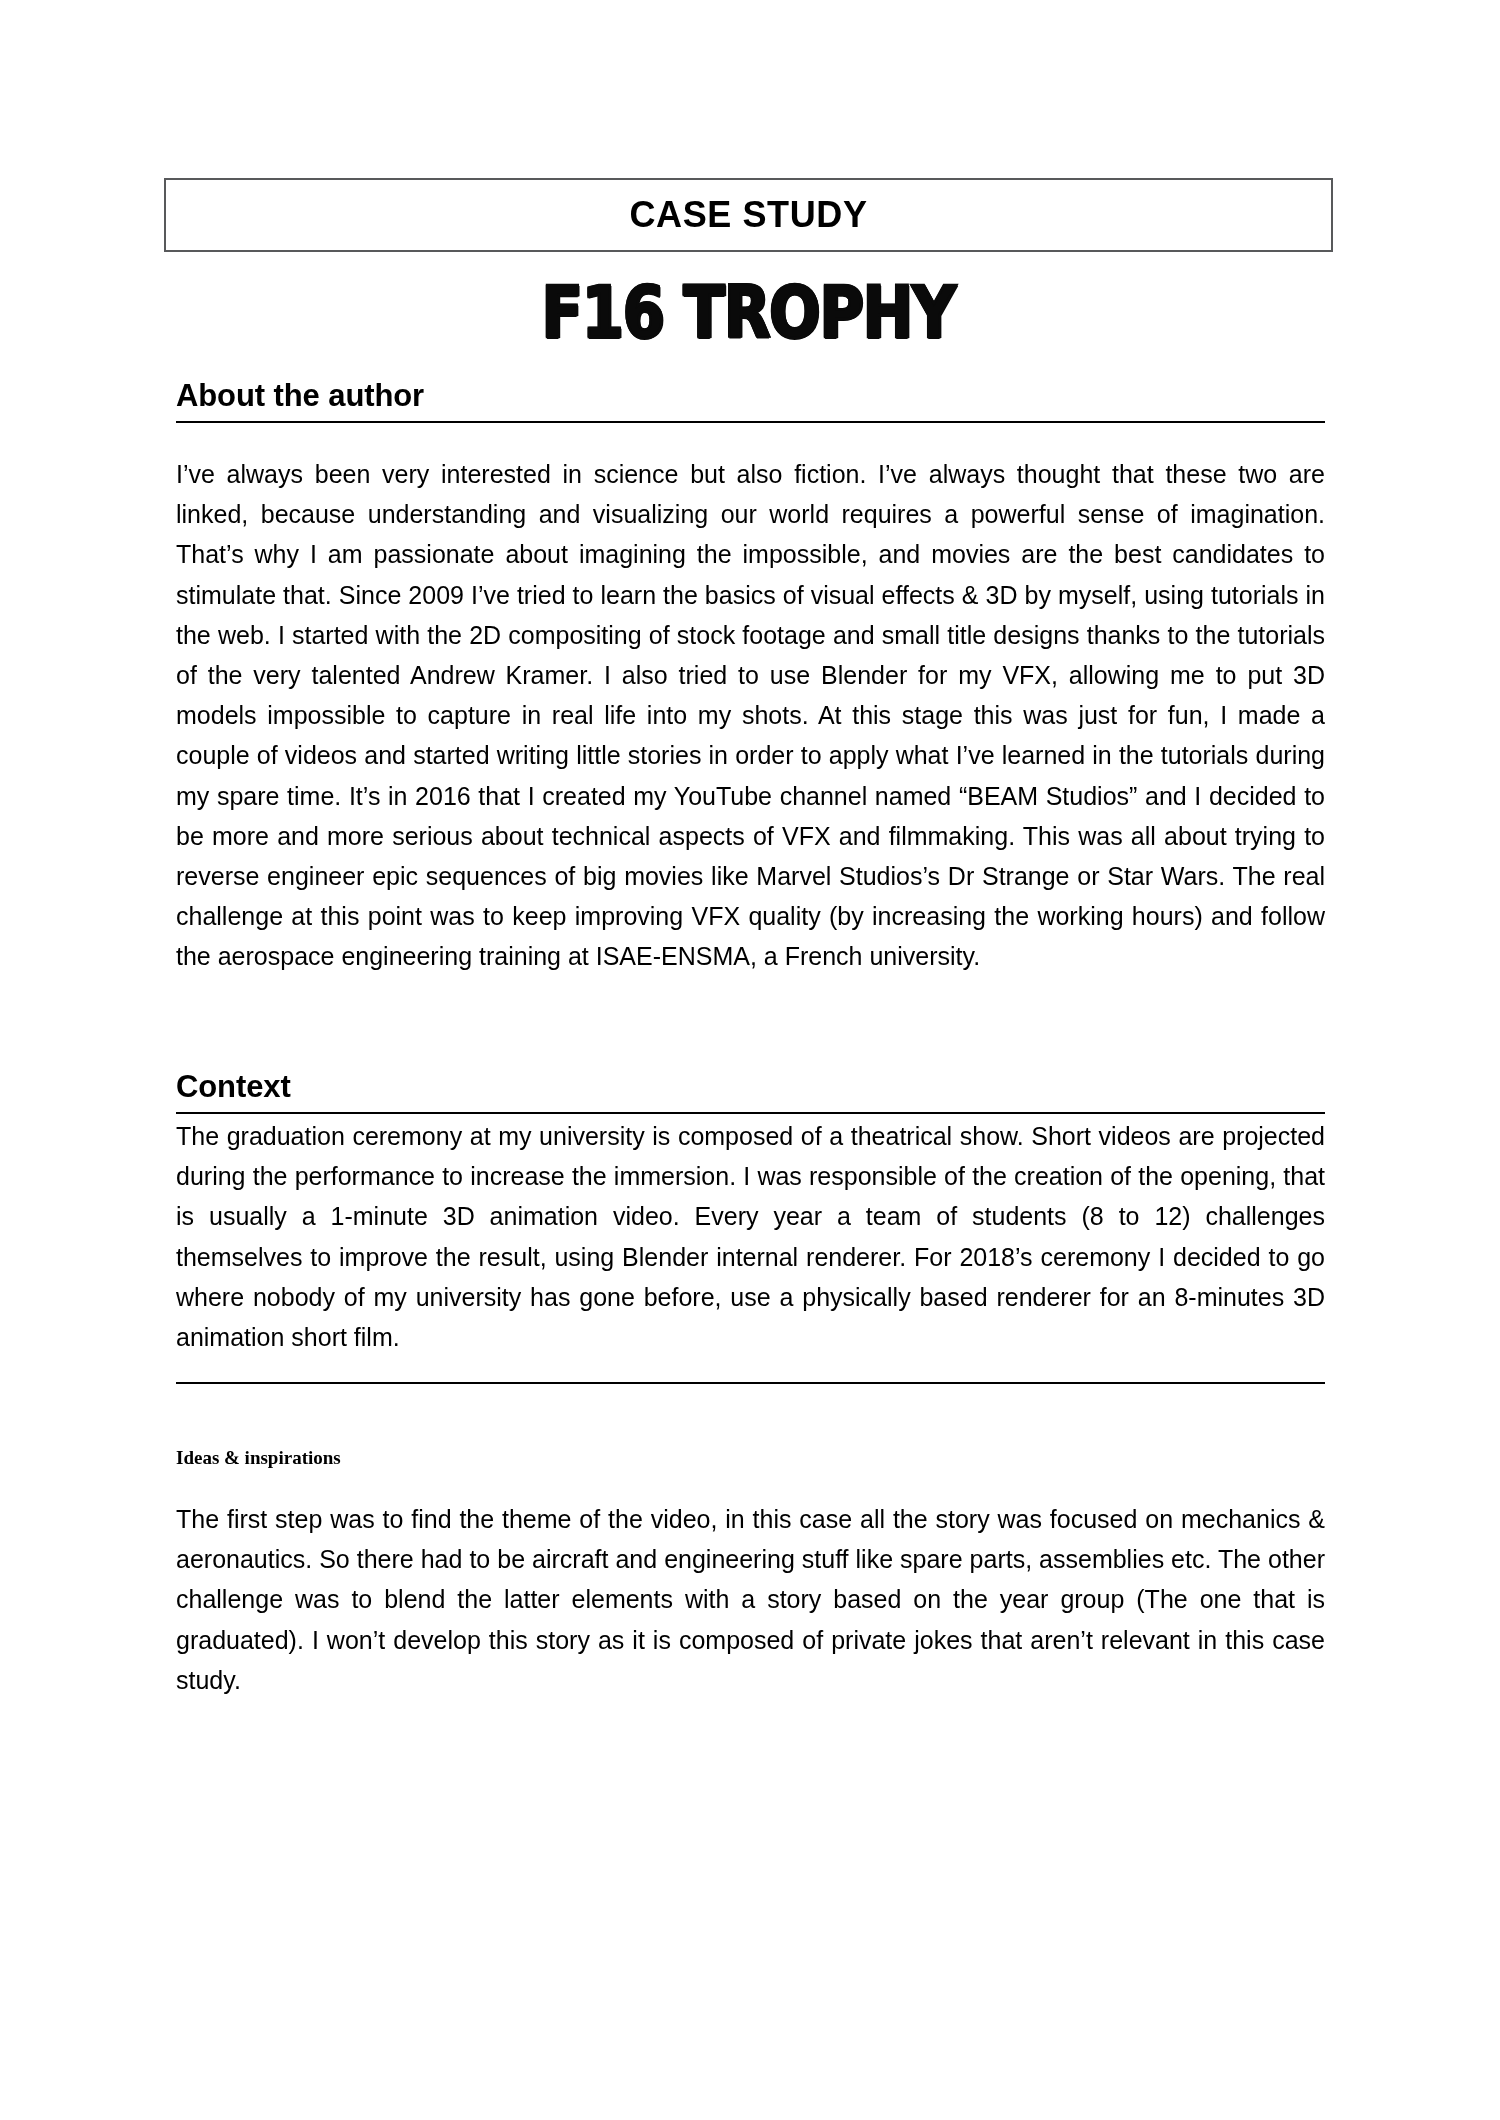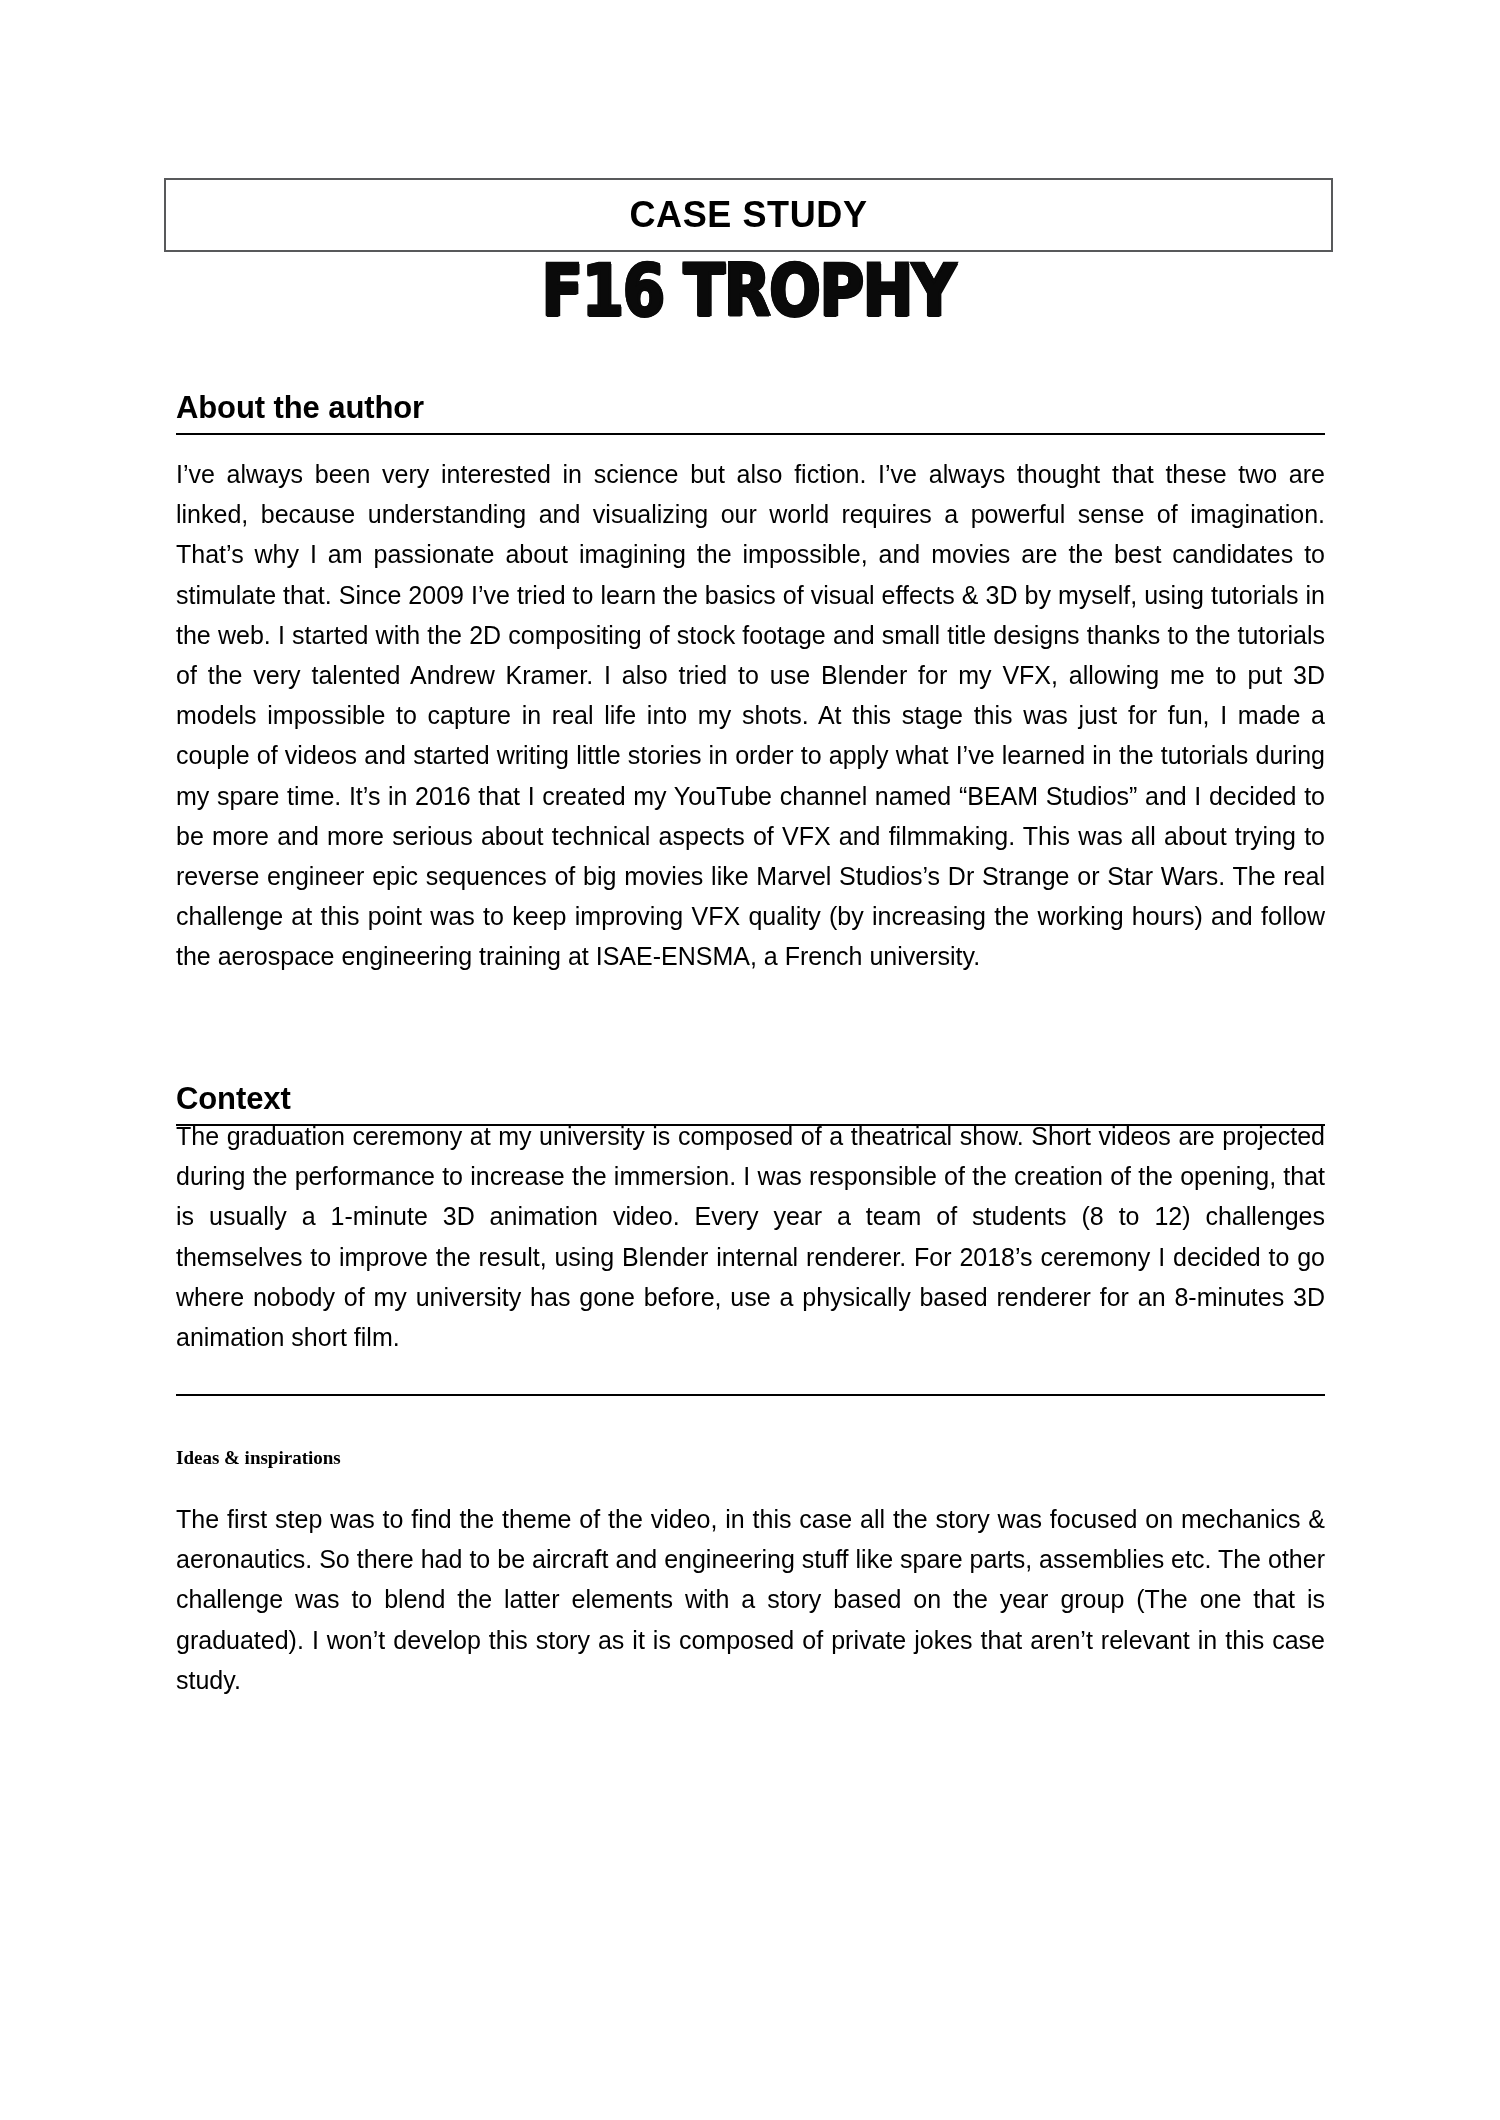--- a/index.html
+++ b/index.html
@@ -49,21 +49,21 @@
   }
 
   
   .logo-wrap {
     position: absolute;
     left: 164px;
     top: 262px;
     width: 1169px;
     height: 80px;
     display: flex;
-    align-items: flex-start;
+    align-items: flex-end;
     justify-content: center;
   }
   .logo-text {
     font-family: "DejaVu Sans", sans-serif;
     font-size: 58px;
     font-weight: bold;
     font-stretch: condensed;
     letter-spacing: -1px;
     color: #0a0a0a;
     line-height: 1;
@@ -81,21 +81,20 @@
   
   .h1 {
     position: absolute;
     left: 176px;
     width: 1149px;
     font-size: 31px;
     font-weight: bold;
     line-height: 1.16;
     color: #000000;
     letter-spacing: -0.1px;
-    margin-top: 12px;
   }
   .h1 .rule {
     display: block;
     margin-top: 7px;
     border-bottom: 2px solid #000000;
     width: 1149px;
   }
 
   .h2 {
     position: absolute;

